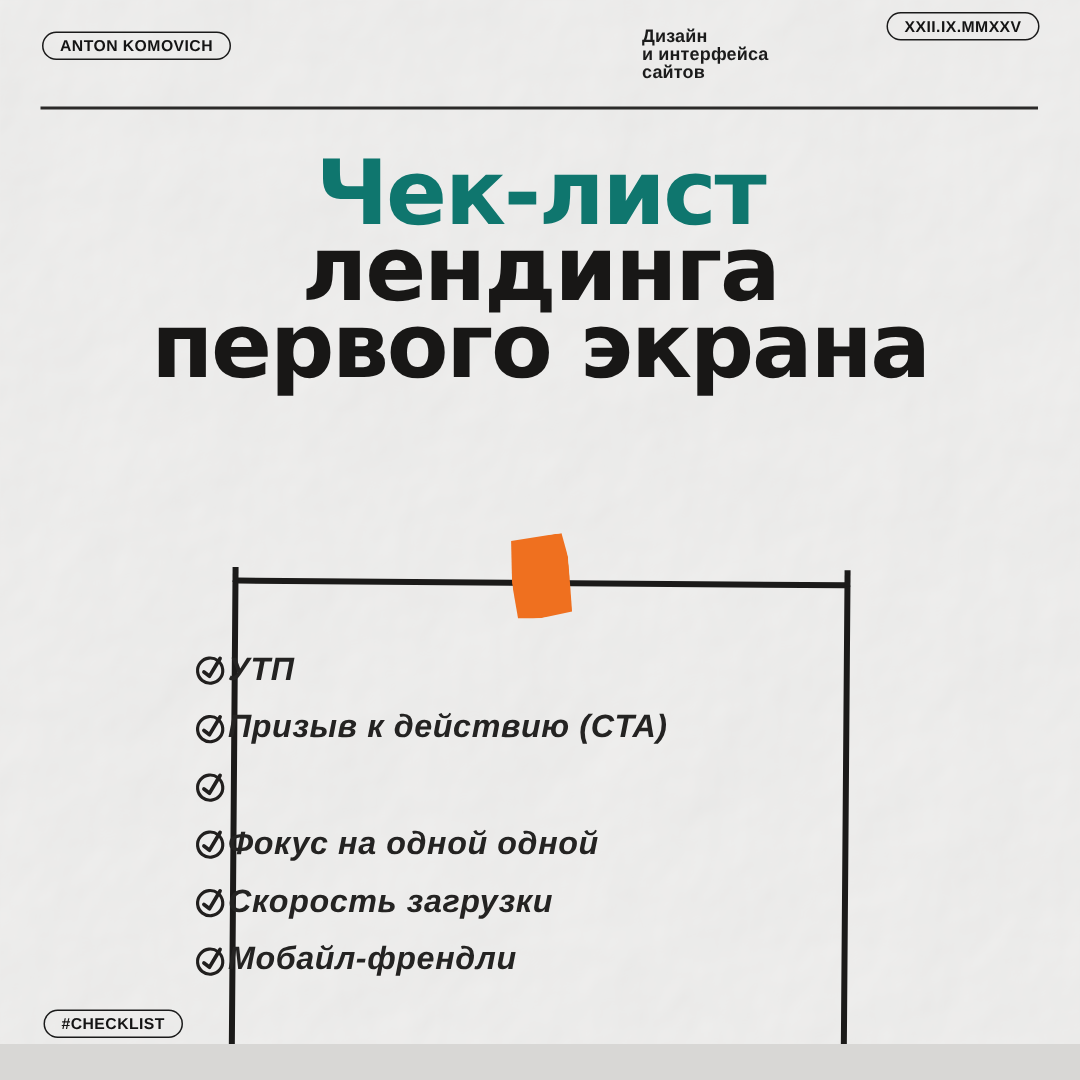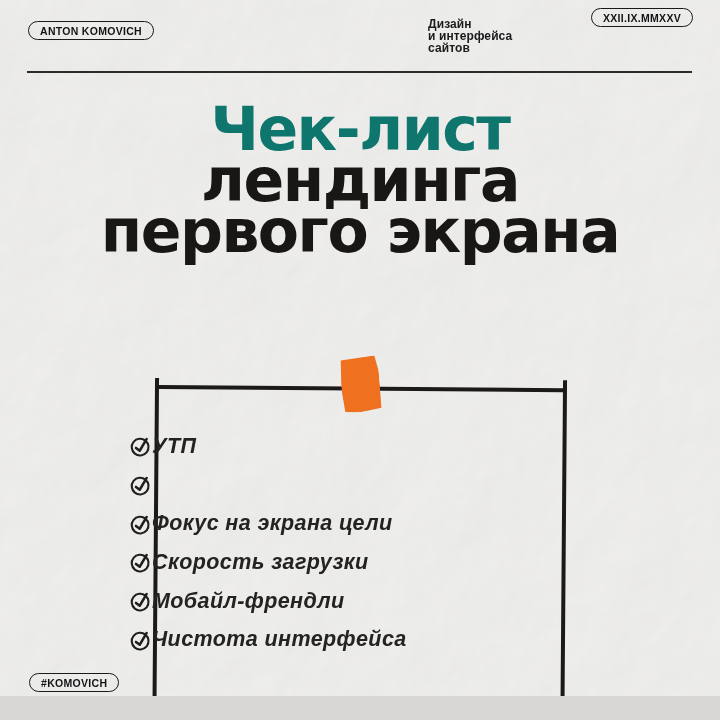--- a/index.html
+++ b/index.html
@@ -214,47 +214,47 @@
     <li class="item">
       <svg class="check" viewBox="0 0 22 22">
           <use href="#chk"></use>
         </svg>
       <span>УТП</span>
     </li>
     <li class="item">
       <svg class="check" viewBox="0 0 22 22">
           <use href="#chk"></use>
         </svg>
-    </li>
-    <li class="item">
-      <svg class="check" viewBox="0 0 22 22">
-          <use href="#chk"></use>
-        </svg>
-      <span>Фокус на экрана цели</span>
+      <span>Призыв к действию (CTA)</span>
+    </li>
+    <li class="item">
+      <svg class="check" viewBox="0 0 22 22">
+          <use href="#chk"></use>
+        </svg>
+    </li>
+    <li class="item">
+      <svg class="check" viewBox="0 0 22 22">
+          <use href="#chk"></use>
+        </svg>
+      <span>Фокус на одной одной</span>
     </li>
     <li class="item">
       <svg class="check" viewBox="0 0 22 22">
           <use href="#chk"></use>
         </svg>
       <span>Скорость загрузки</span>
     </li>
     <li class="item">
       <svg class="check" viewBox="0 0 22 22">
           <use href="#chk"></use>
         </svg>
       <span>Мобайл-френдли</span>
     </li>
-    <li class="item">
-      <svg class="check" viewBox="0 0 22 22">
-          <use href="#chk"></use>
-        </svg>
-      <span>Чистота интерфейса</span>
-    </li>
   </ul>
 
   <div class="pill pill-hash">
-    <span>#KOMOVICH</span>
+    <span>#CHECKLIST</span>
   </div>
   <div class="pill pill-format">
     <span>/.JPEG</span>
   </div>
 
 </div>
 
 </body></html>

